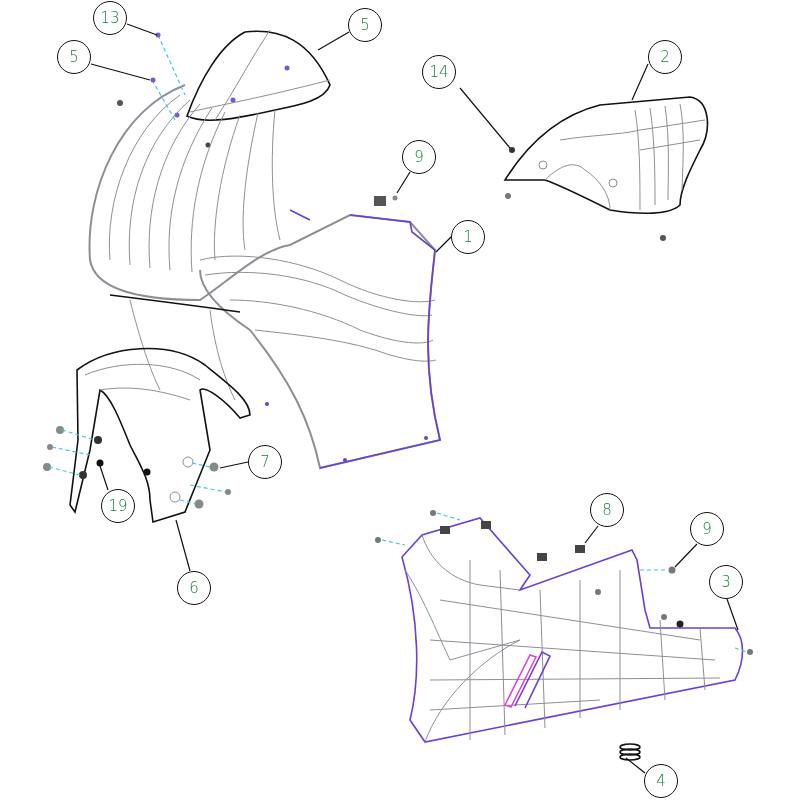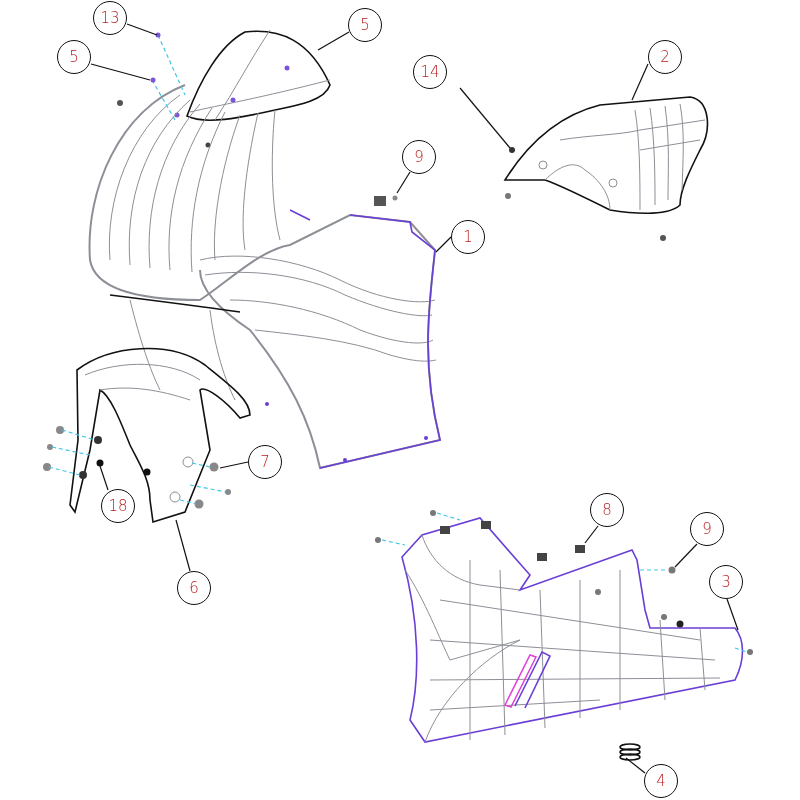--- a/index.html
+++ b/index.html
@@ -2,21 +2,21 @@
 <html><head>
 <meta charset="utf-8">
 <style>
   html, body { margin: 0; padding: 0; background: #ffffff; }
   body { width: 800px; height: 800px; overflow: hidden; font-family: "DejaVu Sans", sans-serif; }
   #canvas { position: relative; width: 800px; height: 800px; }
   svg.drawing { position: absolute; left: 0; top: 0; }
   .callout { position: absolute; width: 34px; height: 34px; margin-left: -17px; margin-top: -17px;
     border: 1.3px solid #111; border-radius: 50%; background: #fff; box-sizing: border-box;
     display: flex; align-items: center; justify-content: center;
-    font-family: "DejaVu Sans", sans-serif; font-size: 15px; color: #b91c1c; font-weight: 300; cursor: pointer; }
+    font-family: "DejaVu Sans", sans-serif; font-size: 15px; color: #15803d; font-weight: 300; cursor: pointer; }
   .g { fill: none; stroke: #8c8f96; stroke-width: 1; }
   .g2 { fill: none; stroke: #8c8f96; stroke-width: 2; }
   .p { fill: none; stroke: #6a3fd6; stroke-width: 1.6; }
   .k { fill: none; stroke: #111; stroke-width: 1.6; }
   .d { fill: none; stroke: #41c6e6; stroke-width: 1.2; stroke-dasharray: 4 3; }
   .lead { fill: none; stroke: #111; stroke-width: 1.2; }
   .mag { fill: none; stroke: #e040d8; stroke-width: 1.5; }
 </style>
 </head>
 <body>
@@ -168,18 +168,18 @@
 
   <div class="callout" style="left:468px;top:237px">1</div>
   <div class="callout" style="left:665px;top:57px">2</div>
   <div class="callout" style="left:726px;top:582px">3</div>
   <div class="callout" style="left:661px;top:781px">4</div>
   <div class="callout" style="left:365px;top:25px">5</div>
   <div class="callout" style="left:194px;top:588px">6</div>
   <div class="callout" style="left:265px;top:462px">7</div>
   <div class="callout" style="left:607px;top:510px">8</div>
   <div class="callout" style="left:707px;top:529px">9</div>
-  <div class="callout" style="left:118px;top:506px">18</div>
+  <div class="callout" style="left:118px;top:506px">19</div>
   <div class="callout" style="left:419px;top:157px">9</div>
   <div class="callout" style="left:74px;top:57px">5</div>
   <div class="callout" style="left:110px;top:18px">13</div>
-  <div class="callout" style="left:430px;top:72px">14</div>
+  <div class="callout" style="left:439px;top:72px">14</div>
 </div>
 
 </body></html>

